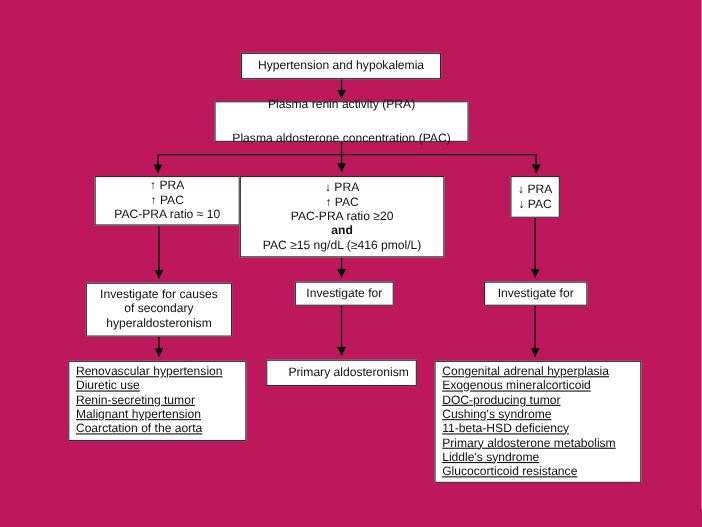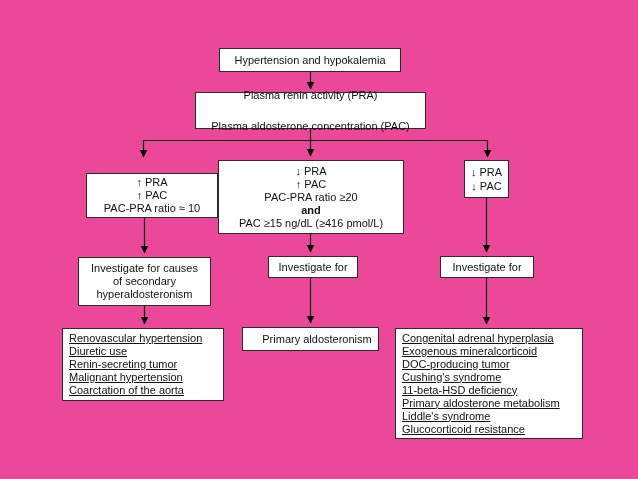--- a/index.html
+++ b/index.html
@@ -4,21 +4,21 @@
 <style>
   html, body {
     margin: 0;
     padding: 0;
     background: #ffffff;
   }
   .canvas {
     position: relative;
     width: 638px;
     height: 479px;
-    background: #ec4899;
+    background: #be185d;
     font-family: "Liberation Sans", sans-serif;
     color: #111111;
     overflow: hidden;
   }
   .connectors {
     position: absolute;
     left: 0;
     top: 0;
     width: 638px;
     height: 479px;
@@ -43,21 +43,21 @@
     justify-content: center;
     text-align: left;
     padding: 3px 6px;
     text-decoration: underline;
   }
   .bold { font-weight: bold; text-align: center; }
 
   
   .n-start            { left: 219px; top: 48px;  width: 182px; height: 24px; }
   .n-tests            { left: 195px; top: 92px;  width: 231px; height: 37px; line-height: 14px; gap: 17px; }
-  .n-branch-left      { left: 86px;  top: 173px; width: 132px; height: 45px; }
+  .n-branch-left      { left: 86px;  top: 160px; width: 132px; height: 45px; }
   .n-branch-mid       { left: 218px; top: 160px; width: 186px; height: 74px; }
   .n-branch-right     { left: 464px; top: 160px; width: 45px;  height: 38px; line-height: 14px; }
   .n-investigate-left { left: 78px;  top: 257px; width: 133px; height: 49px; }
   .n-investigate-mid  { left: 268px; top: 256px; width: 90px;  height: 22px; }
   .n-investigate-right{ left: 440px; top: 256px; width: 94px;  height: 22px; }
   .n-outcome-left     { left: 62px;  top: 328px; width: 162px; height: 73px; }
   .n-outcome-mid      { left: 242px; top: 327px; width: 137px; height: 24px; padding-left: 16px; }
   .n-outcome-right    { left: 395px; top: 328px; width: 188px; height: 111px; }
 </style>
 </head>

